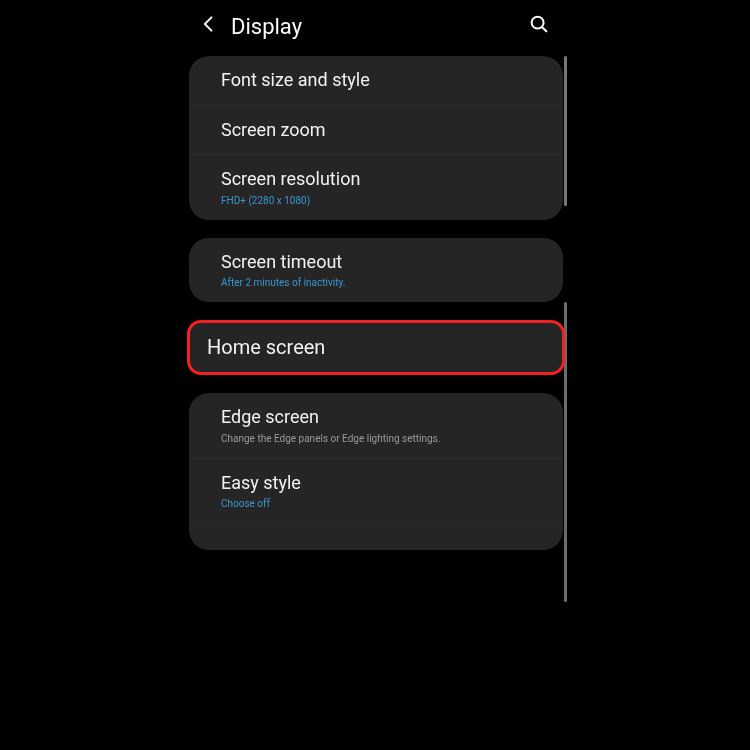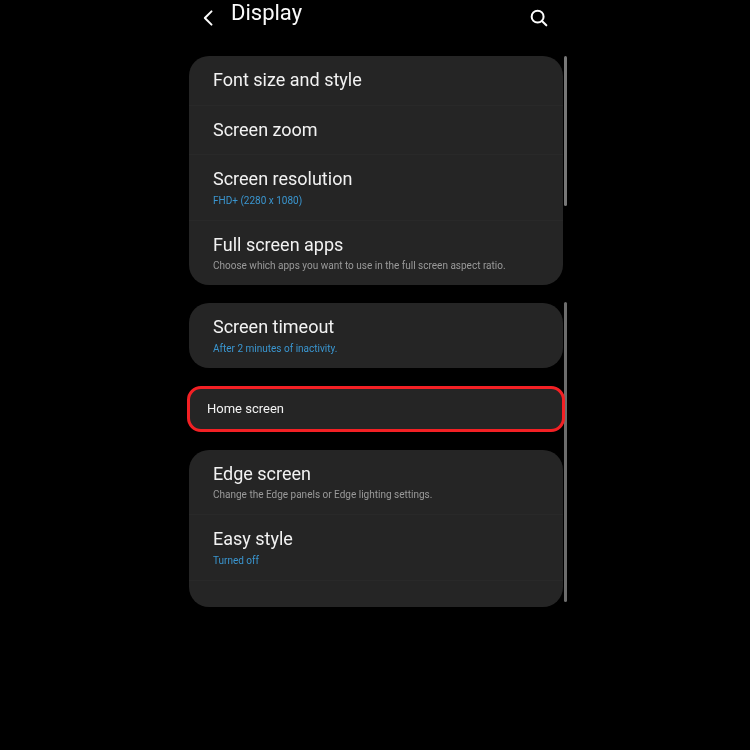--- a/index.html
+++ b/index.html
@@ -19,21 +19,21 @@
     left: 183px;
     top: 0;
     width: 386px;
     height: 750px;
     background: #000;
     overflow: hidden;
   }
 
   .header {
     display: flex;
-    align-items: flex-start;
+    align-items: center;
     height: 52px;
     padding: 0 10px 0 6px;
   }
   .back-btn {
     width: 40px;
     height: 40px;
     display: flex;
     align-items: center;
     justify-content: center;
     color: #fcfcfc;
@@ -63,32 +63,32 @@
   }
 
   .card {
     background: #252525;
     border-radius: 20px;
     margin: 0 6px 18px 6px;
     overflow: hidden;
   }
 
   .item {
-    padding: 13px 18px 13px 24px;
+    padding: 13px 18px 13px 32px;
     display: block;
   }
   .item + .item { border-top: 1px solid rgba(255,255,255,0.02); }
 
   .item-title {
     color: #f2f2f2;
     font-size: 18px;
     font-weight: 400;
     line-height: 1.25;
   }
-  .item-title.big { font-size: 13px; }
+  .item-title.big { font-size: 20px; }
   .item-sub {
     color: #9a9a9a;
     font-size: 10px;
     line-height: 1.3;
     margin-top: 3px;
     max-width: 330px;
   }
   .item-sub.blue { color: #3a96d0; }
 
   .highlight-wrap {
@@ -153,24 +153,20 @@
       <a class="item">
         <div class="item-title">Font size and style</div>
       </a>
       <a class="item">
         <div class="item-title">Screen zoom</div>
       </a>
       <a class="item">
         <div class="item-title">Screen resolution</div>
         <div class="item-sub blue">FHD+ (2280 x 1080)</div>
       </a>
-      <a class="item">
-        <div class="item-title">Full screen apps</div>
-        <div class="item-sub">Choose which apps you want to use in the full screen aspect ratio.</div>
-      </a>
     </div>
 
     <div class="card">
       <a class="item">
         <div class="item-title">Screen timeout</div>
         <div class="item-sub blue">After 2 minutes of inactivity.</div>
       </a>
     </div>
 
     <div class="highlight-wrap">
@@ -180,20 +176,20 @@
       <div class="highlight"></div>
     </div>
 
     <div class="card" style="margin-bottom:21px;">
       <a class="item">
         <div class="item-title">Edge screen</div>
         <div class="item-sub">Change the Edge panels or Edge lighting settings.</div>
       </a>
       <a class="item">
         <div class="item-title">Easy style</div>
-        <div class="item-sub blue">Turned off</div>
+        <div class="item-sub blue">Choose off</div>
       </a>
       <a class="item">
       </a>
     </div>
 
   </div>
 </div>
 
 </body></html>

